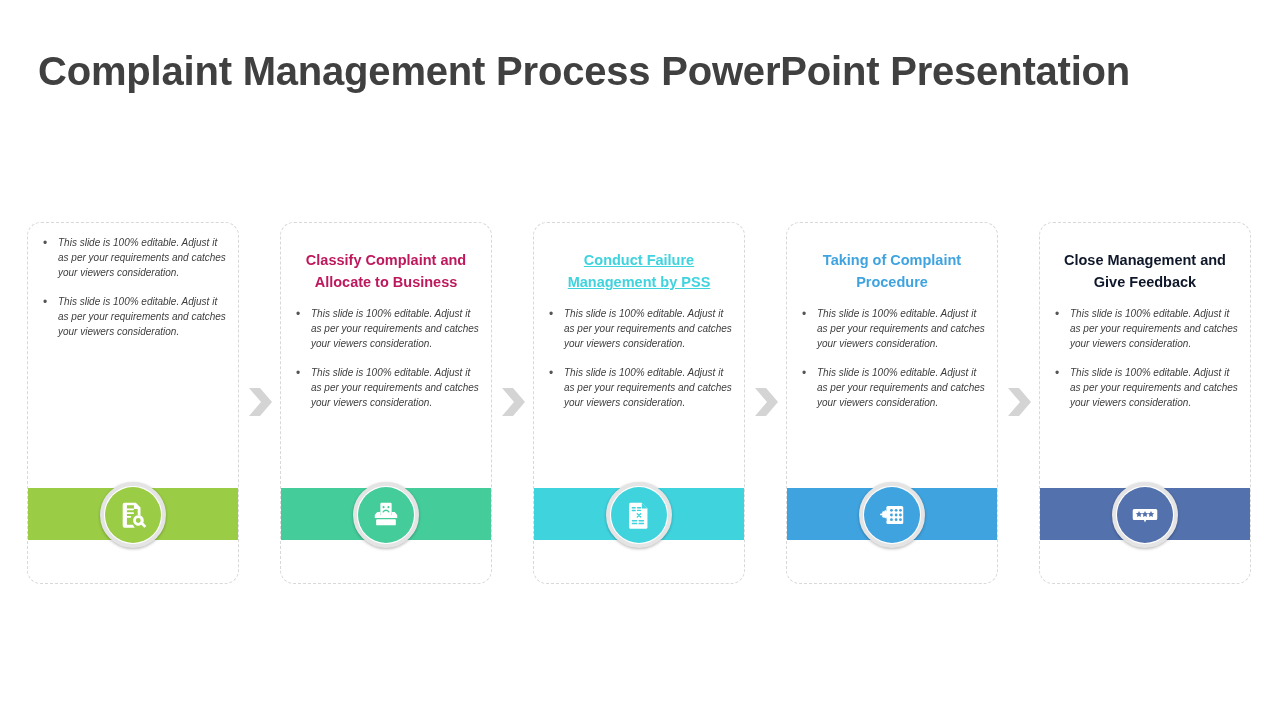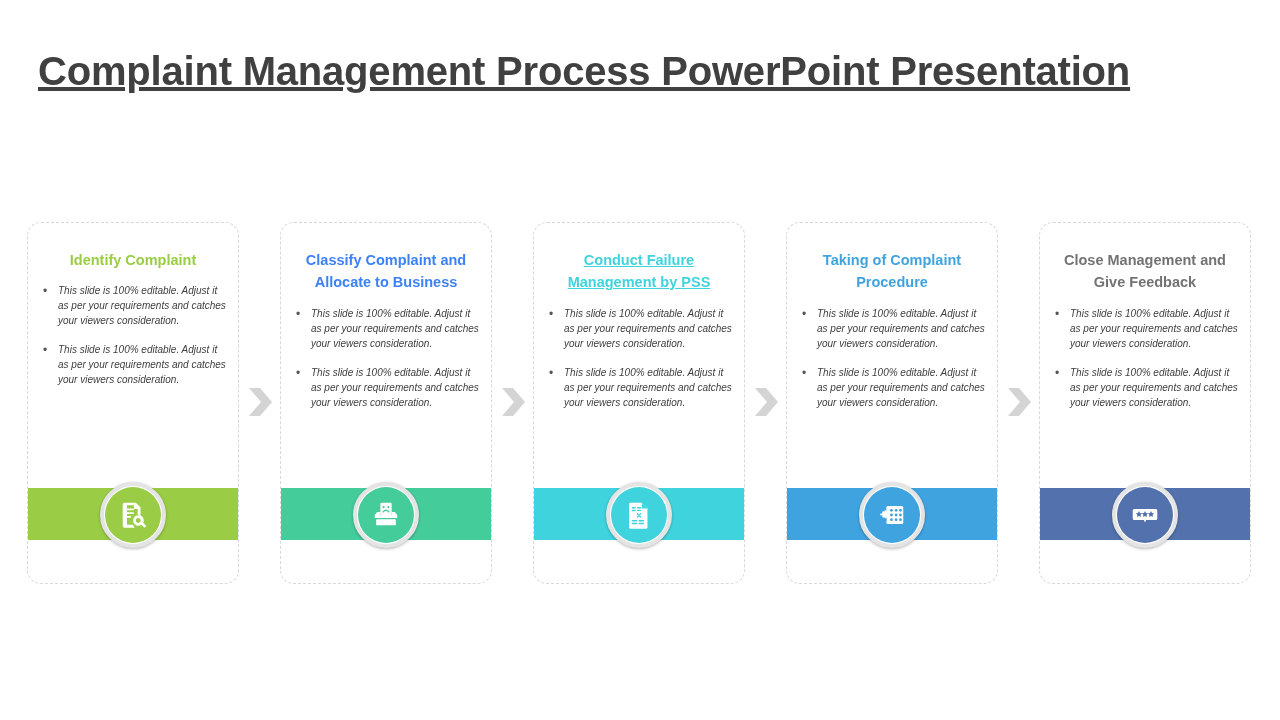--- a/index.html
+++ b/index.html
@@ -24,21 +24,20 @@
     position: absolute;
     left: 38px;
     top: 48px;
     width: 1200px;
     font-size: 40px;
     font-weight: bold;
     color: #404040;
     letter-spacing: -0.2px;
     line-height: 1.15;
     white-space: nowrap;
-    text-decoration: underline;
   }
 
   
   .cards-row {
     position: absolute;
     left: 0;
     top: 222px;
     width: 1280px;
     height: 364px;
   }
@@ -146,21 +145,20 @@
 </head>
 <body>
 
 <div class="slide">
 
   <div class="slide-title" style="color: rgb(64, 64, 64);">Complaint Management Process PowerPoint Presentation</div>
 
   <div class="cards-row">
 
     <div class="card card-1">
-      <div class="card-title" style="color: rgb(154, 205, 69);">Identify Complaint</div>
       <ul class="bullets">
         <li>This slide is 100% editable. Adjust it as per your requirements and catches your viewers consideration.</li>
         <li>This slide is 100% editable. Adjust it as per your requirements and catches your viewers consideration.</li>
       </ul>
       <div class="band" style="background-color: rgb(154, 205, 69);"></div>
       <div class="medallion">
         <div class="medallion-inner" style="background-color: rgb(154, 205, 69);">
           <span>
             <svg width="30" height="30" viewBox="0 0 32 32" fill="#ffffff" aria-hidden="true">
               <path d="M7 3h12l5 5v9.2a8.2 8.2 0 0 0-3-1.6V9.5h-4V5.5H9.5v21H16a8.2 8.2 0 0 0 1.9 3H7a2 2 0 0 1-2-2V5a2 2 0 0 1 2-2z"></path>
@@ -168,21 +166,21 @@
               <rect x="9" y="13" width="8" height="2" rx="0.8"></rect>
               <rect x="9" y="17" width="5" height="2" rx="0.8"></rect>
               <path d="M21.6 16.2a5.6 5.6 0 1 0 3.2 10.2l3.3 3.3 2.1-2.1-3.3-3.3a5.6 5.6 0 0 0-5.3-8.1zm0 3a2.6 2.6 0 1 1 0 5.2 2.6 2.6 0 0 1 0-5.2z"></path>
             </svg>
           </span>
         </div>
       </div>
     </div>
 
     <div class="card card-2">
-      <div class="card-title" style="color: #3b82f6;">Classify Complaint and Allocate to Business</div>
+      <div class="card-title" style="color: #be185d;">Classify Complaint and Allocate to Business</div>
       <ul class="bullets">
         <li>This slide is 100% editable. Adjust it as per your requirements and catches your viewers consideration.</li>
         <li>This slide is 100% editable. Adjust it as per your requirements and catches your viewers consideration.</li>
       </ul>
       <div class="band" style="background-color: rgb(69, 204, 155);"></div>
       <div class="medallion">
         <div class="medallion-inner" style="background-color: rgb(69, 204, 155);">
           <span>
             <svg width="30" height="30" viewBox="0 0 32 32" fill="#ffffff" aria-hidden="true">
               <rect x="10" y="3" width="12" height="13" rx="1.2"></rect>
@@ -251,21 +249,21 @@
               <path d="M10 16h-3" stroke="#ffffff" stroke-width="1.8" stroke-linecap="round"></path>
               <path d="M6.2 12.2l1.1.55a4 4 0 0 1 .95-.95L7.7 10.7l1.5-1.5 1.1.55a4 4 0 0 1 .95-.4V8.1h2.1v1.25a4 4 0 0 1 .95.4l1.1-.55 1.5 1.5-.55 1.1a4 4 0 0 1 .4.95h1.25v2.1h-1.25a4 4 0 0 1-.4.95l.55 1.1-1.5 1.5-1.1-.55a4 4 0 0 1-.95.4v1.25h-2.1v-1.25a4 4 0 0 1-.95-.4l-1.1.55-1.5-1.5.55-1.1a4 4 0 0 1-.4-.95H5.05v-2.1H6.3z" transform="translate(-0.6 4.6) scale(0.78)"></path>
               <circle cx="8.2" cy="21.2" r="2.1" fill="#3FA3DF"></circle>
             </svg>
           </span>
         </div>
       </div>
     </div>
 
     <div class="card card-5">
-      <div class="card-title" style="color: #737373;">Close Management and Give Feedback</div>
+      <div class="card-title" style="color: #0f172a;">Close Management and Give Feedback</div>
       <ul class="bullets">
         <li>This slide is 100% editable. Adjust it as per your requirements and catches your viewers consideration.</li>
         <li>This slide is 100% editable. Adjust it as per your requirements and catches your viewers consideration.</li>
       </ul>
       <div class="band" style="background-color: rgb(83, 113, 173);"></div>
       <div class="medallion">
         <div class="medallion-inner" style="background-color: rgb(83, 113, 173);">
           <span>
             <svg width="30" height="30" viewBox="0 0 32 32" fill="#ffffff" aria-hidden="true">
               <path d="M4.5 9.5h23a1.6 1.6 0 0 1 1.6 1.6v8.6a1.6 1.6 0 0 1-1.6 1.6h-10.3l-1.2 2.6-1.2-2.6H4.5a1.6 1.6 0 0 1-1.6-1.6v-8.6A1.6 1.6 0 0 1 4.5 9.5z"></path>

